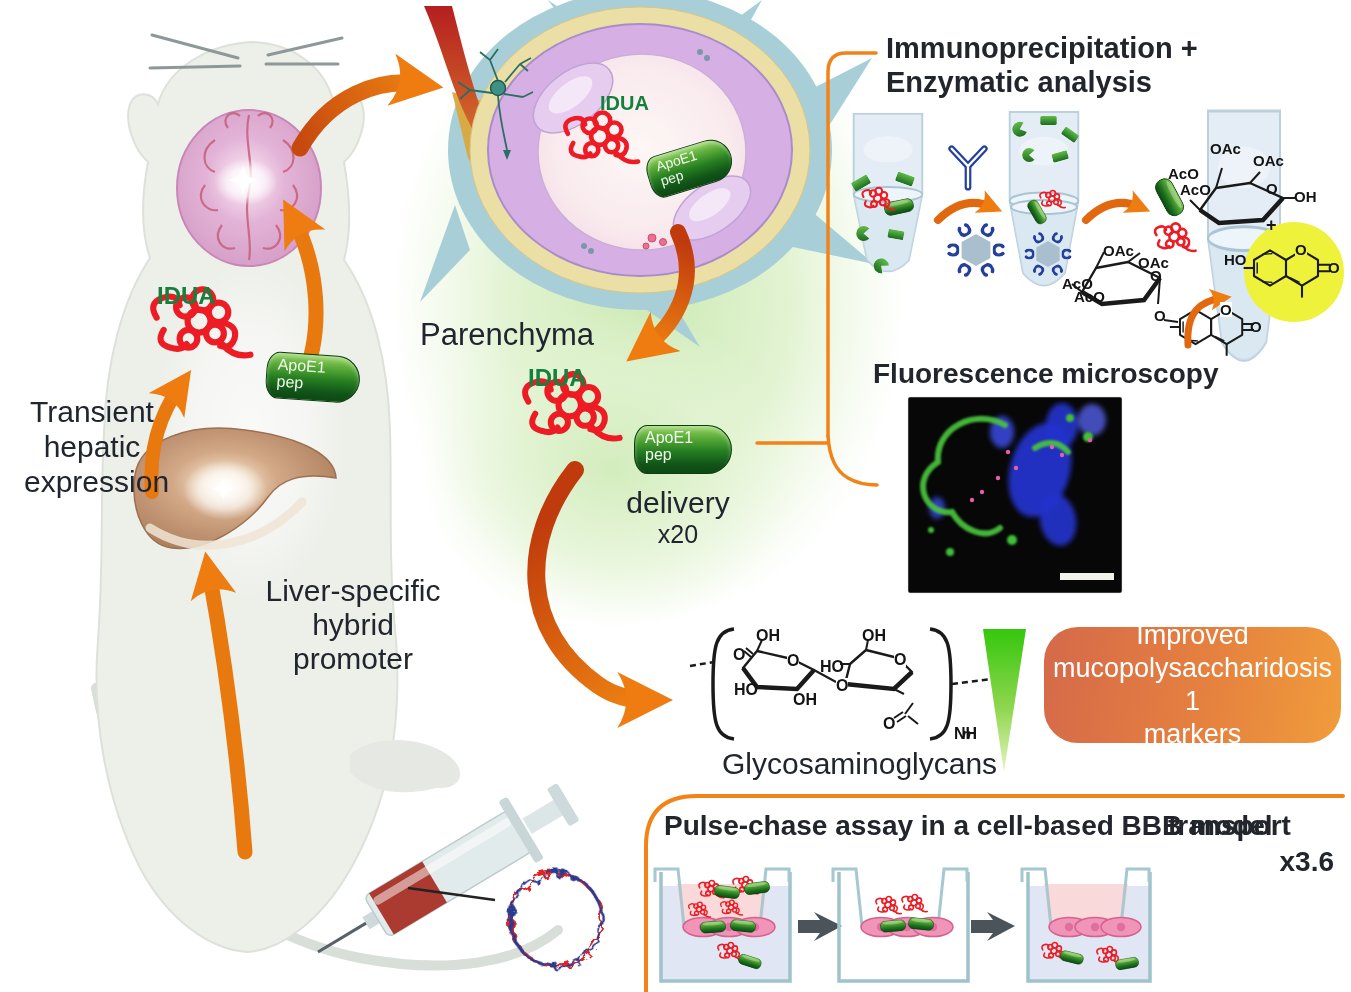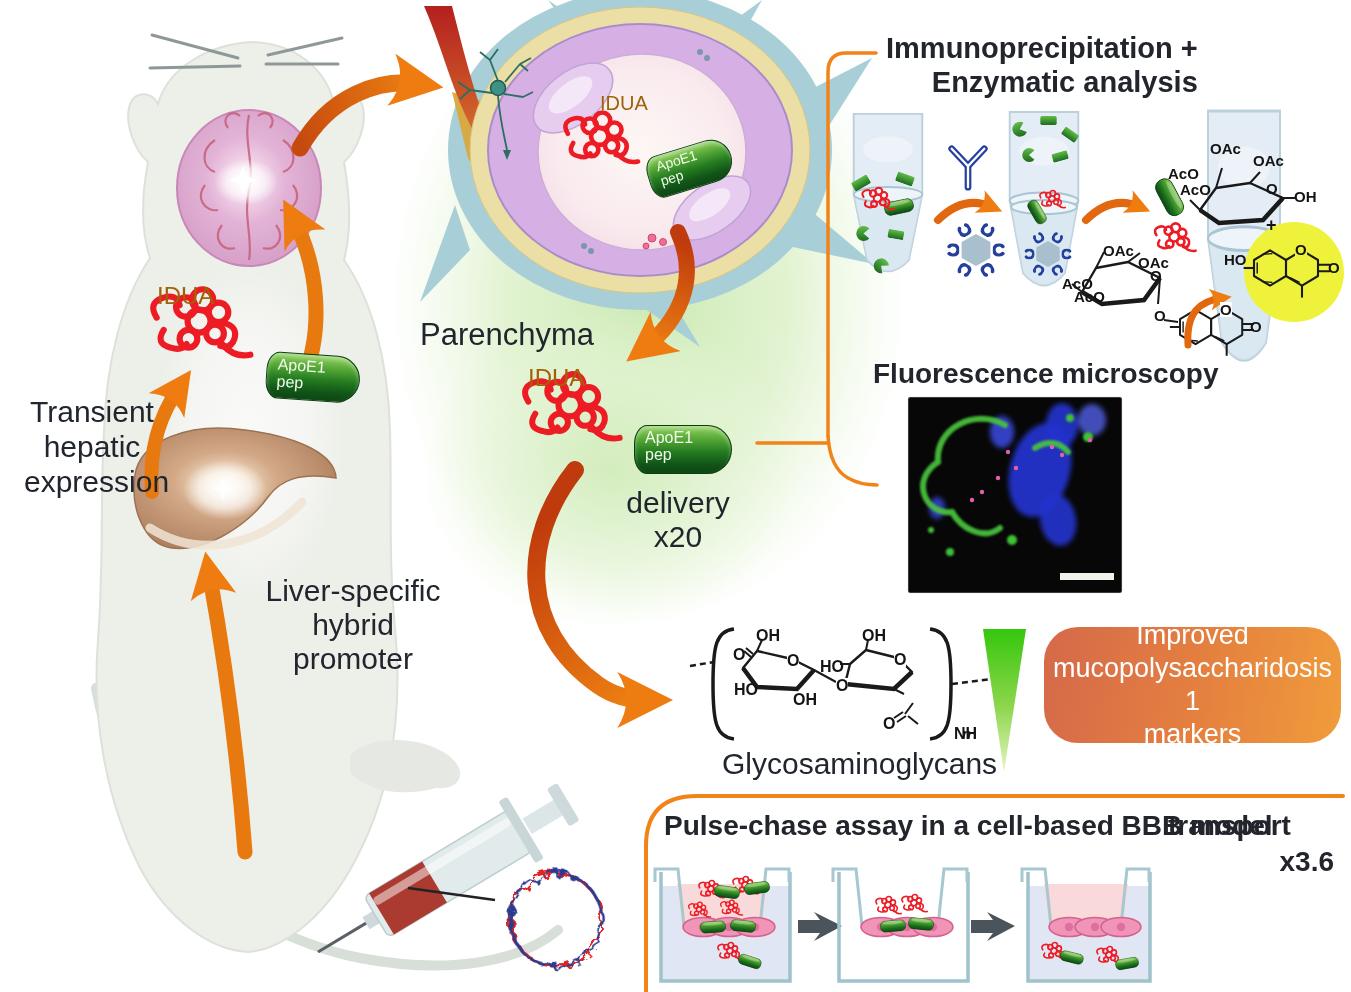--- a/index.html
+++ b/index.html
@@ -2,21 +2,21 @@
 <html><head>
 <meta charset="utf-8">
 <style>
   html,body{margin:0;padding:0;background:#fff;}
   #canvas{position:relative;width:1351px;height:992px;background:#ffffff;overflow:hidden;
           font-family:"Liberation Sans",sans-serif;}
   svg{position:absolute;left:0;top:0;}
   .lbl{position:absolute;color:#20252e;font-weight:500;}
   .pre{white-space:pre-line;}
   .hdr{font-weight:700;color:#22262c;}
-  .red{color:#a16207;font-weight:400;}
+  .red{color:#15803d;font-weight:700;}
   .chem{position:absolute;font-weight:700;font-size:15px;color:#141414;line-height:15px;}
   .capsule{position:absolute;
     background:linear-gradient(180deg,#93d261 0%,#55a736 28%,#247c20 55%,#115418 82%,#0d4713 100%);
     border:1.5px solid #0a3e10;
     border-radius:14px 26px 26px 14px/20px 26px 26px 20px;
     box-shadow:inset 0 3px 4px rgba(255,255,255,.35);
     color:#f2fbee;padding:3px 6px 0 10px;line-height:17px;font-size:16px;font-weight:500;}
   .capsule span{display:block;}
   .improved-box{position:absolute;left:1044px;top:627px;width:297px;height:116px;
     border-radius:34px;background:linear-gradient(100deg,#d5694a 0%,#e5813f 55%,#f09c3b 100%);
@@ -478,23 +478,23 @@
   <span>pep</span>
 </div>
 <span class="lbl" style="left:420px;top:289px;font-size:31px;margin-top:28px;">Parenchyma</span>
 
 <span class="lbl red" style="left:528px;top:364px;font-size:24px;">IDUA</span>
 <div class="capsule" style="left:634px;top:425px;width:80px;height:44px;">
   <span>ApoE1</span>
   <span>pep</span>
 </div>
 <span class="lbl" style="left:608px;top:486px;width:140px;text-align:center;font-size:30px;">delivery</span>
-<span class="lbl" style="left:608px;top:520px;width:140px;text-align:center;font-size:30px;">x20</span>
-
-<div class="lbl pre hdr" style="left:886px;top:31px;font-size:29px;line-height:34px;font-weight:600;text-align:right;">Immunoprecipitation +
+<span class="lbl" style="left:608px;top:520px;width:140px;text-align:center;font-size:25px;">x20</span>
+
+<div class="lbl pre hdr" style="left:886px;top:31px;font-size:29px;line-height:34px;font-weight:600;">Immunoprecipitation +
 Enzymatic analysis</div>
 <div class="lbl hdr" style="left:873px;top:358px;font-size:28px;font-weight:600;text-align:right;">Fluorescence microscopy</div>
 
 <span class="chem" style="left:1103px;top:243px;">OAc</span>
 <span class="chem" style="left:1138px;top:255px;">OAc</span>
 <span class="chem" style="left:1062px;top:276px;">AcO</span>
 <span class="chem" style="left:1074px;top:289px;">AcO</span>
 <span class="chem" style="left:1150px;top:268px;">O</span>
 <span class="chem" style="left:1154px;top:308px;">O</span>
 <span class="chem" style="left:1220px;top:302px;background:#fff;">O</span>

